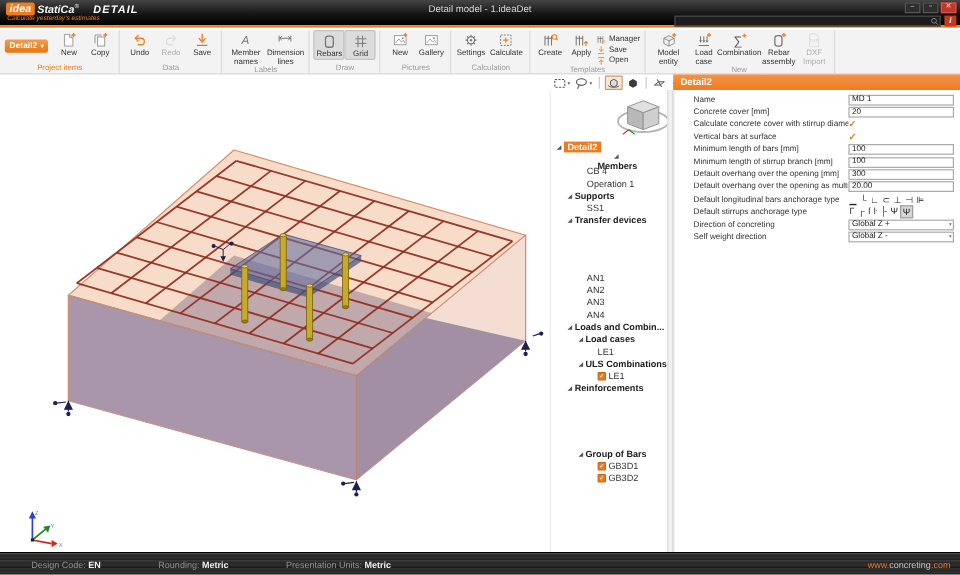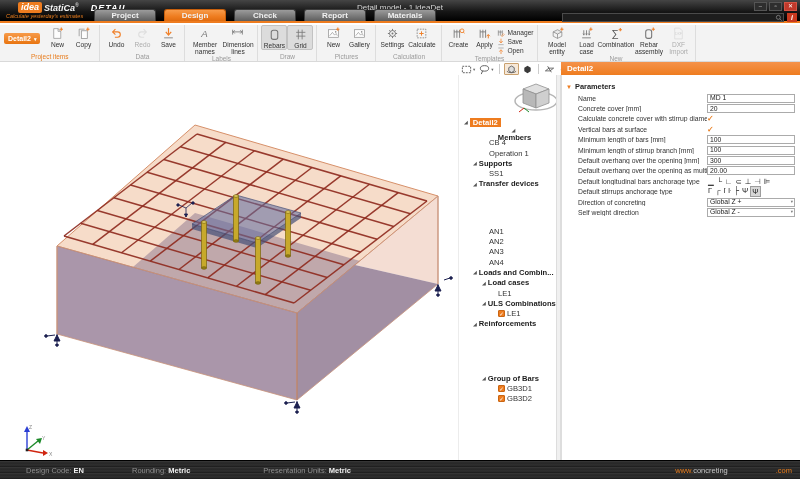--- a/index.html
+++ b/index.html
@@ -2,21 +2,21 @@
 <html><head>
 <meta charset="utf-8">
 <style>
   * { margin:0; padding:0; box-sizing:border-box; }
   body { font-family:"Liberation Sans", sans-serif; background:#888; }
   #app { position:relative; width:800px; height:479px; background:#fff; overflow:hidden; font-family:"Liberation Sans", sans-serif; }
 
   
   .titlebar { position:absolute; top:0; left:0; right:0; height:23px;
     background:linear-gradient(#454545,#161616 55%,#000); border-bottom:2px solid #ee7c1f; }
-  .logo { position:absolute; left:18px; top:2px; display:flex; align-items:flex-end; }
+  .logo { position:absolute; left:5px; top:2px; display:flex; align-items:flex-end; }
   .logo-box { background:#ee7c1f; color:#fff; font-weight:bold; font-style:italic; font-size:9px;
     padding:0 3px 1px 3px; border-radius:2px; margin-right:2px; }
   .logo-name { color:#f5f5f5; font-style:italic; font-size:9px; font-weight:bold; }
   .logo-reg { color:#ccc; font-size:5px; vertical-align:super; }
   .logo-product { color:#fff; font-style:italic; font-weight:bold; font-size:9px; margin-left:12px; letter-spacing:1px; }
   .tagline { position:absolute; left:6px; top:13px; color:#e87d1e; font-style:italic; font-size:5.5px; }
   .win-title { position:absolute; left:50%; transform:translateX(-50%); top:3px; color:#d8d8d8; font-size:8px; }
   .winbtns { position:absolute; right:3px; top:2px; display:flex; gap:2px; }
   .wbtn { width:13px; height:9px; background:#2e2e2e; border:1px solid #555; color:#ccc;
     font-size:6px; line-height:7px; text-align:center; }
@@ -95,21 +95,21 @@
   .glyphrow .g { padding:0 1px; line-height:9px; }
   .glyphrow .g.sel { background:#d6d6d6; border:1px solid #9d9d9d; }
 
   
   .statusbar { position:absolute; bottom:0; left:0; right:0; height:19px;
     background:repeating-linear-gradient(180deg,#3a3a3a 0,#262626 2px,#303030 4px,#1a1a1a 6px);
     border-top:1px solid #000; display:flex; align-items:center; font-size:7.5px; }
   .sitem { color:#909090; }
   .sitem b { color:#f0f0f0; }
   .surl { margin-left:auto; margin-right:8px; }
-  .surl .o { color:#e87d1e;margin-left:48px; } .surl .w { color:#c8c8c8; }
+  .surl .o { color:#e87d1e; } .surl .w { color:#c8c8c8; }
 
   .viewcube { position:absolute; top:78px; left:512px; }
 </style>
 </head>
 <body>
 
 <svg width="0" height="0" style="position:absolute">
 <defs>
 <symbol id="i-new" viewBox="0 0 24 24">
         <path d="M5 3h8l5 5v13H5z" fill="#fdfdfd" stroke="#909090" stroke-width="1.3"></path>
@@ -230,27 +230,20 @@
       <div class="wbtn">▫</div>
       <div class="wbtn close">✕</div>
     </div>
     <div class="search">
       <input style="">
       <svg width="8" height="8" viewBox="0 0 24 24">
           <use href="#i-mag"></use>
         </svg>
     </div>
     <div class="info-btn">i</div>
-    <div class="tabs">
-      <div class="tab">Project</div>
-      <div class="tab active">Design</div>
-      <div class="tab">Check</div>
-      <div class="tab">Report</div>
-      <div class="tab">Materials</div>
-    </div>
   </div>
 
   <div class="ribbon">
     <div class="rgroup">
       <div class="rgc">
         <div class="projsel">
           <span>Detail2</span>
             <span class="dd">▾</span>
         </div>
         <div class="rbtn narrow">
@@ -668,24 +661,20 @@
     <polygon points="24,6 37,11 24,16 11,11" fill="#e0e0e0" stroke="#909090" stroke-width="0.8"></polygon>
     <polygon points="11,11 24,16 24,30 11,25" fill="#b8b8b8" stroke="#909090" stroke-width="0.8"></polygon>
     <polygon points="37,11 24,16 24,30 37,25" fill="#cfcfcf" stroke="#909090" stroke-width="0.8"></polygon>
     <line x1="12" y1="30" x2="7" y2="34" stroke="#d02510" stroke-width="1"></line>
     <line x1="12" y1="30" x2="17" y2="34" stroke="#1d8a2a" stroke-width="1"></line>
   </svg>
   <div class="scrollstrip"></div>
 
   <div class="props-header">Detail2</div>
   <div class="props">
-    <div class="prow prow-group">
-        <span class="pchev">▼</span>
-        <span class="pglabel">Parameters</span>
-      </div>
     <div class="prow">
         <span class="plabel">Name</span>
         <span class="pctrl">
           <span class="pbox">
             <span class="val">MD 1</span>
           </span>
         </span>
       </div>
     <div class="prow">
         <span class="plabel">Concrete cover [mm]</span>
@@ -783,17 +772,17 @@
             <span class="val">Global Z -</span>
             <span class="dd">▾</span>
           </span>
         </span>
       </div>
   </div>
 
   <div class="statusbar">
     <span class="sitem" style="margin-left:26px"><span>Design Code:</span> <b>EN</b></span>
     <span class="sitem" style="margin-left:48px"><span>Rounding:</span> <b>Metric</b></span>
-    <span class="sitem" style="margin-left:73px"><span>Presentation Units:</span> <b>Metric</b></span>
+    <span class="sitem" style="margin-left:48px"><span>Presentation Units:</span> <b>Metric</b></span>
     <span class="surl"><span class="o">www.</span><span class="w">concreting</span><span class="o">.com</span></span>
   </div>
 
 </div>
 
 </body></html>

